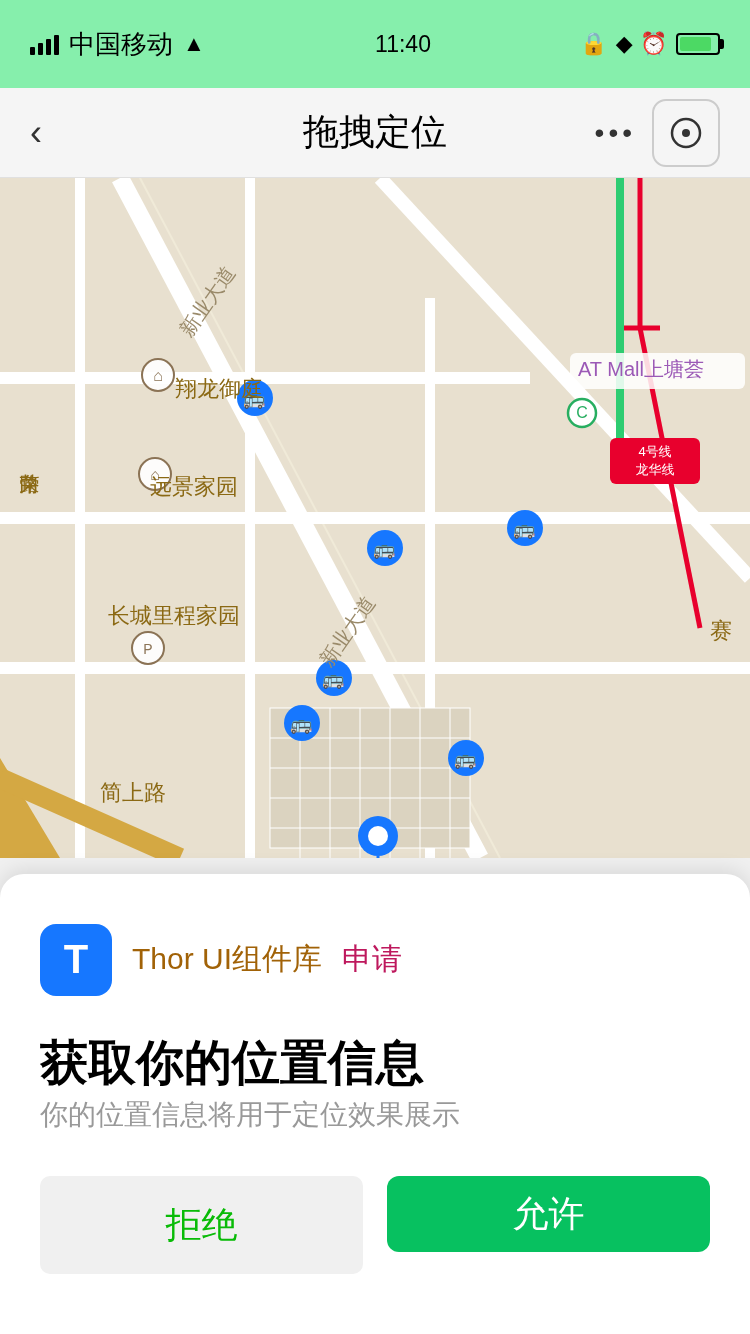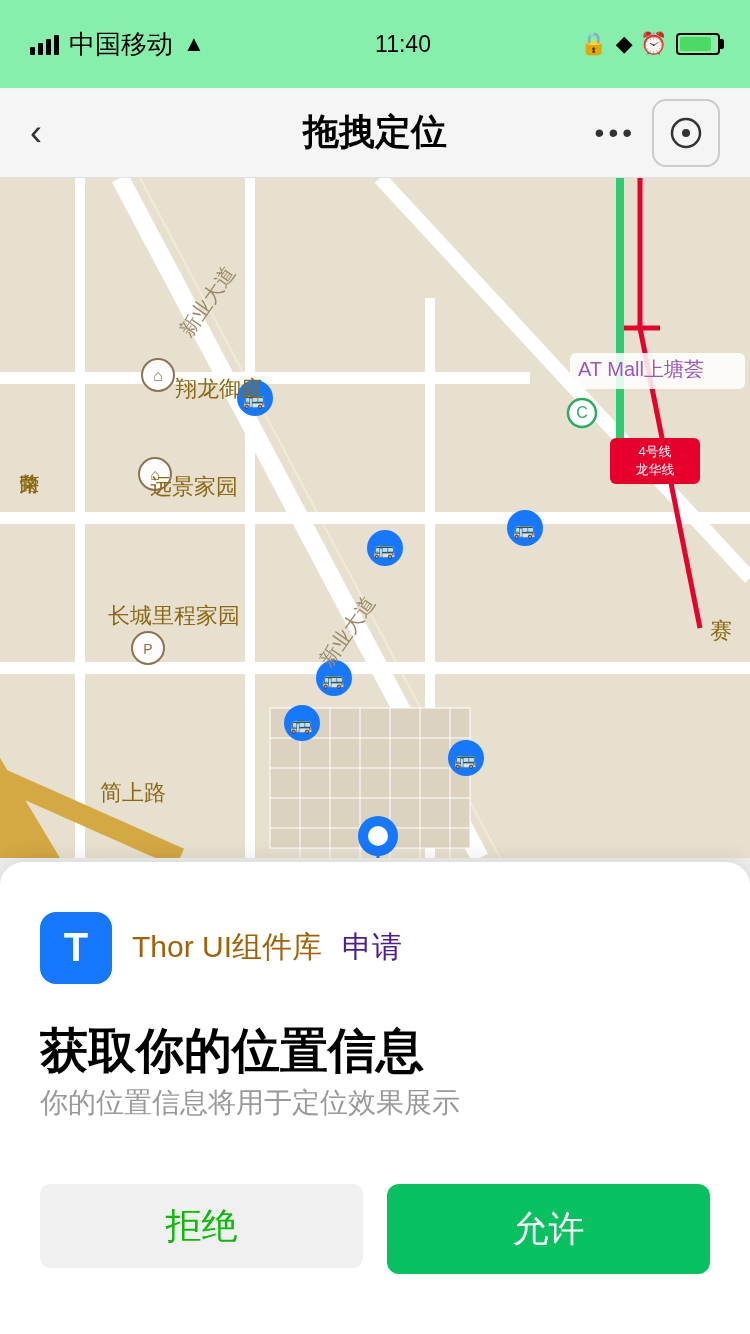--- a/index.html
+++ b/index.html
@@ -106,21 +106,21 @@
       z-index: 10;
     }
     .nav-back {
       font-size: 36px;
       color: #333;
       cursor: pointer;
       width: 60px;
     }
     .nav-title {
       font-size: 36px;
-      font-weight: 700;
+      font-weight: 400;
       color: #000;
       position: absolute;
       left: 50%;
       transform: translateX(-50%);
     }
     .nav-actions {
       display: flex;
       align-items: center;
       gap: 16px;
     }
@@ -191,55 +191,55 @@
       font-weight: 700;
       flex-shrink: 0;
     }
     .app-name {
       font-size: 30px;
       color: #a16207;
       font-weight: 400;
     }
     .app-action {
       font-size: 30px;
-      color: #4c1d95;
+      color: #be185d;
       font-weight: 400;
     }
 
     .permission-title {
       font-size: 48px;
       font-weight: 700;
       color: #000;
       line-height: 1.3;
     }
     .permission-desc {
       font-size: 28px;
       color: #999;
-      margin-bottom: 60px;
+      margin-bottom: 40px;
       line-height: 1.5;
     }
 
     .buttons-row {
       display: flex;
       gap: 24px;
     }
     .btn-deny {
       flex: 1;
-      height: 84px;
+      height: 98px;
       background: #f0f0f0;
       border: none;
       border-radius: 10px;
       font-size: 36px;
       color: #09bb07;
       cursor: pointer;
       font-family: inherit;
     }
     .btn-allow {
       flex: 1;
-      height: 90px;
+      height: 76px;
       background: #07c160;
       border: none;
       border-radius: 12px;
       font-size: 36px;
       color: #fff;
       cursor: pointer;
       font-family: inherit;
       font-weight: 500;
     }
   </style>

